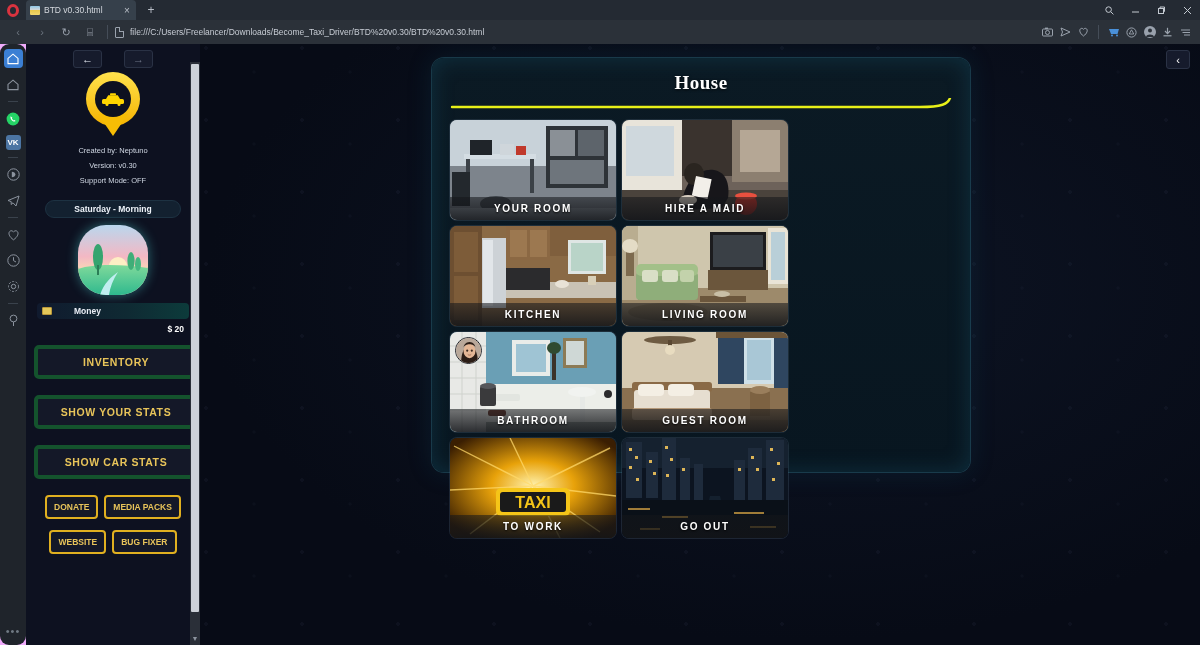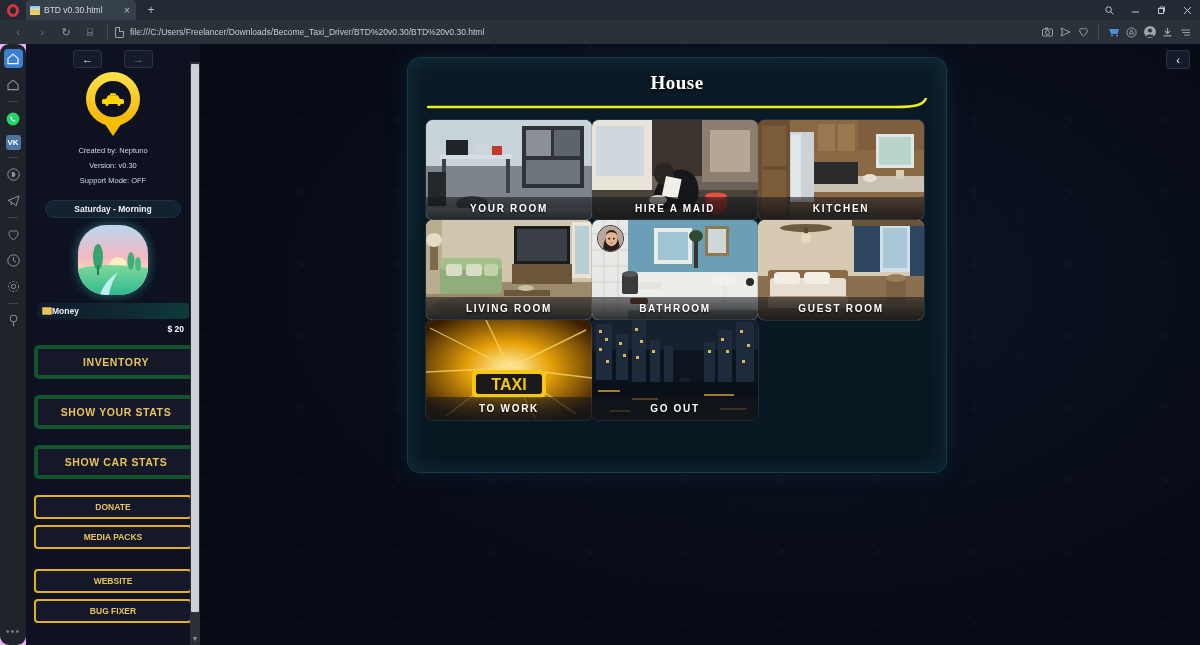--- a/index.html
+++ b/index.html
@@ -97,33 +97,33 @@
   }
   .avatar-big {
     width:70px; height:70px; margin:7px auto 0; border-radius:28px; overflow:hidden;
     box-shadow:0 0 12px rgba(80,220,220,.45);
   }
   .avatar-big svg { display:block; }
 
   .moneybar {
     margin:8px auto 0; width:152px; height:16px; border-radius:4px;
     background:linear-gradient(90deg,#101a2e 0%,#0f2a33 60%,#0c3b3b 100%);
-    display:flex; align-items:center; padding:0 5px; gap:0;
+    display:flex; align-items:center; padding:0 5px; gap:22px;
   }
   .money-ico { width:10px; height:8px; border-radius:1px; background:#e3c75a; border:1px solid #b9973a; }
   .money-lbl { color:#e9eef6; font-size:8.5px; font-weight:bold; flex:1; }
   .money-val { color:#ffffff; font-size:8.5px; font-weight:bold;margin-top:35px; }
 
   .gbtn {
     display:block; width:164px; margin:0 auto 16px; padding:7px 0;
     background:#141828; border:4px solid #14532d; border-radius:5px;
     color:#e8c45a; font-size:10.5px; font-weight:bold; letter-spacing:.6px; text-align:center;
   }
   .gbtn.first { margin-top:26px; }
-  .minirow { display:flex; justify-content:center; gap:6px; margin-bottom:20px;flex-direction:column; }
+  .minirow { display:flex; justify-content:center; gap:6px; margin-bottom:11px; }
   .mbtn {
     background:#141828; border:2px solid #e0b020; border-radius:4px;
     color:#e8c45a; font-size:8.5px; font-weight:bold; padding:5px 7px; text-align:center;
   }
 
   .gsb-scroll {
     position:absolute; right:0; top:18px; bottom:0; width:10px; background:#2a2f38;
   }
   .gsb-thumb { position:absolute; top:2px; left:1px; width:8px; height:548px; background:#ccd1d8; border-radius:1px; }
   .gsb-arrow { position:absolute; left:0; width:10px; height:12px; color:#8d949e; font-size:7px; text-align:center; line-height:12px; }
@@ -143,35 +143,35 @@
   }
   .stage-pattern {
     position:absolute; inset:0;
     background-image:
       radial-gradient(circle at 6px 4px, rgba(120,140,180,.055) 1.6px, transparent 2px),
       radial-gradient(circle at 54px 28px, rgba(120,140,180,.04) 1.3px, transparent 1.8px);
     background-size:96px 72px, 96px 72px;
   }
 
   .panel {
-    position:absolute; left:208px; top:14px; width:538px; height:414px;
+    position:absolute; left:232px; top:14px; width:538px; height:414px;
     background:linear-gradient(180deg,#0b1a24 0%,#081620 100%);
     border-radius:12px;
     box-shadow:0 0 0 1px rgba(60,140,160,.32), 0 0 22px rgba(30,120,150,.25) inset, 0 0 26px rgba(20,90,120,.2);
     padding:14px 18px;
   }
   .panel-title {
     text-align:center; color:#ffffff; font-family:"Liberation Serif", serif;
     font-size:19px; font-weight:bold; letter-spacing:.5px;
     text-shadow:0 1px 3px rgba(0,0,0,.8);
   }
   .underline { position:relative; height:12px; margin-top:4px; }
   .underline svg { position:absolute; left:0; top:0; }
 
-  .grid { display:flex; flex-wrap:wrap; gap:0; margin-top:10px; }
+  .grid { display:flex; flex-wrap:wrap; gap:6px; margin-top:10px; }
   .card {
     width:166px; height:100px; border-radius:7px; overflow:hidden; position:relative;
     box-shadow:0 0 0 1px rgba(90,110,130,.25);
   }
   .card-img { position:absolute; inset:0; }
   .card-img svg { display:block; width:100%; height:100%; }
   .card-label {
     position:absolute; left:0; right:0; bottom:0; height:23px;
     background:linear-gradient(180deg, rgba(20,22,26,.55) 0%, rgba(18,20,24,.88) 100%);
     color:#fff; font-size:10px; font-weight:bold; letter-spacing:1.7px;

